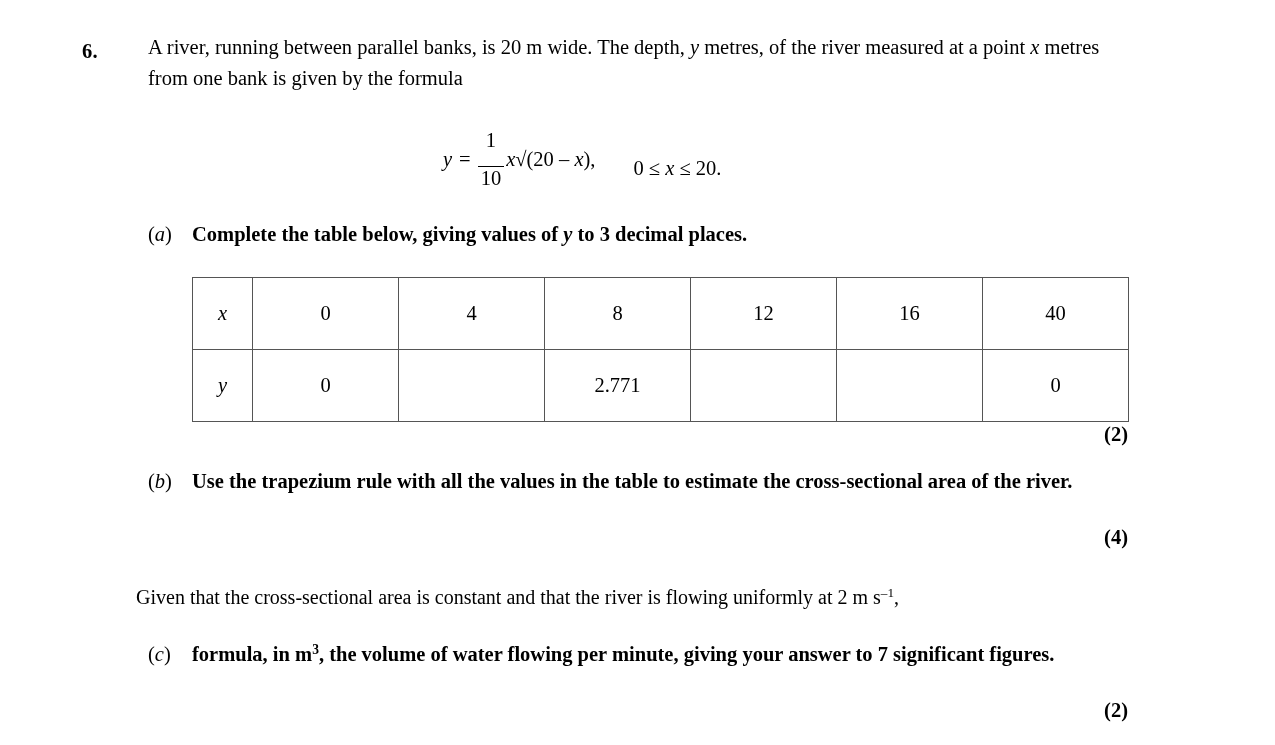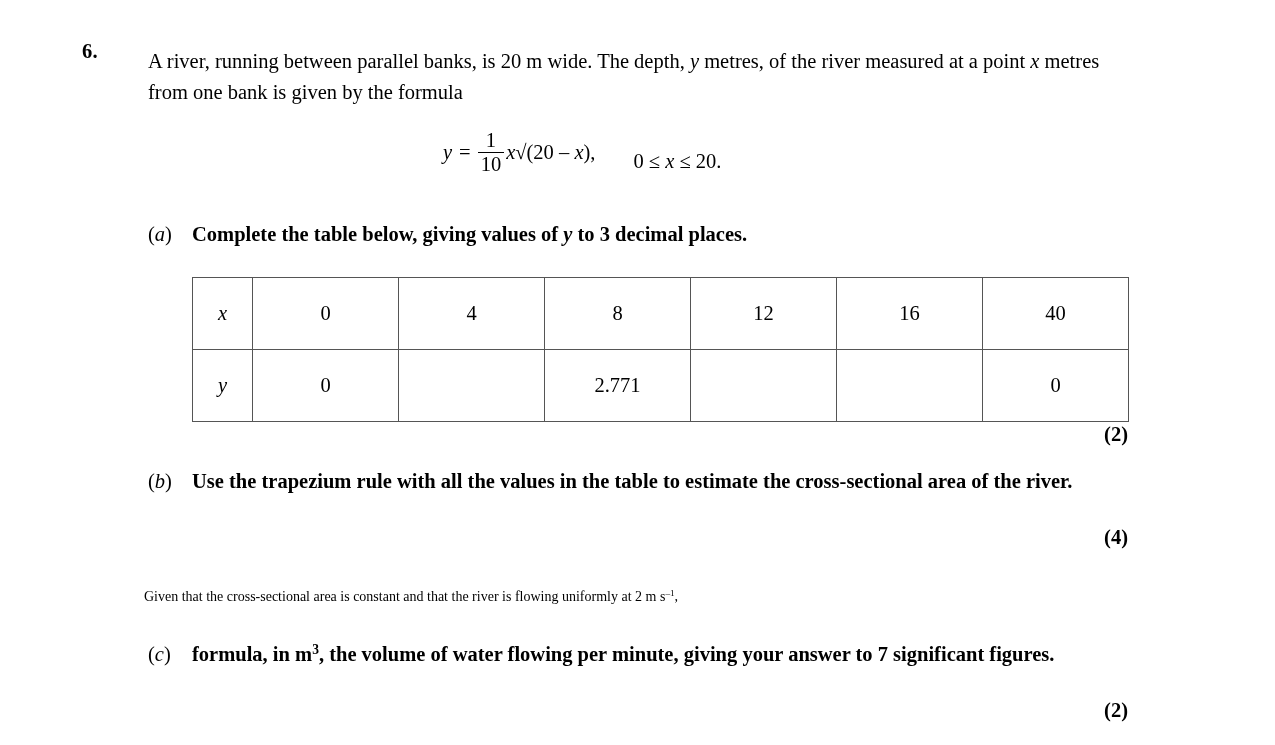--- a/index.html
+++ b/index.html
@@ -27,21 +27,21 @@
     position: absolute;
     left: 82px;
     top: 40px;
     font-weight: bold;
     font-size: 20.5px;
     letter-spacing: 0.2px;
   }
   .stem {
     position: absolute;
     left: 148px;
-    top: 46px;
+    top: 32px;
     width: 985px;
     font-size: 20.5px;
     line-height: 31px;
     text-align: left;
   }
 
   
   .formula {
     position: absolute;
     left: 443px;
@@ -56,21 +56,21 @@
   .frac {
     display: inline-flex;
     flex-direction: column;
     align-items: center;
     vertical-align: middle;
     margin: 0 2px 0 7px;
     line-height: 1.02;
     font-size: 20.5px;
   }
   .frac .num { padding: 0 3px 1px 3px; }
-  .frac .den { padding: 1px 3px 0 3px; border-top: 1.3px solid #000; }
+  .frac .den { padding: 1px 3px 0 3px; border-top: 1.3px solid #000; margin-top: 14px; }
   .radicand { white-space: nowrap; }
   .rangegap { display: inline-block; width: 38px; }
 
   
   .part {
     position: absolute;
     font-size: 20.5px;
     line-height: 30px;
   }
   .part .lbl {
@@ -84,24 +84,24 @@
     margin-left: 44px;
     display: block;
     font-weight: bold;
   }
   .part-a { left: 148px; top: 219px; width: 985px; }
   .part-b { left: 148px; top: 466px; width: 985px; }
   .part-c { left: 148px; top: 639px; width: 985px; }
 
   .given {
     position: absolute;
-    left: 144px;
+    left: 136px;
     top: 582px;
     width: 985px;
-    font-size: 14px;
+    font-size: 20px;
     line-height: 30px;
   }
 
   
   .marks {
     position: absolute;
     font-weight: bold;
     font-size: 20.5px;
     text-align: right;
     width: 60px;

